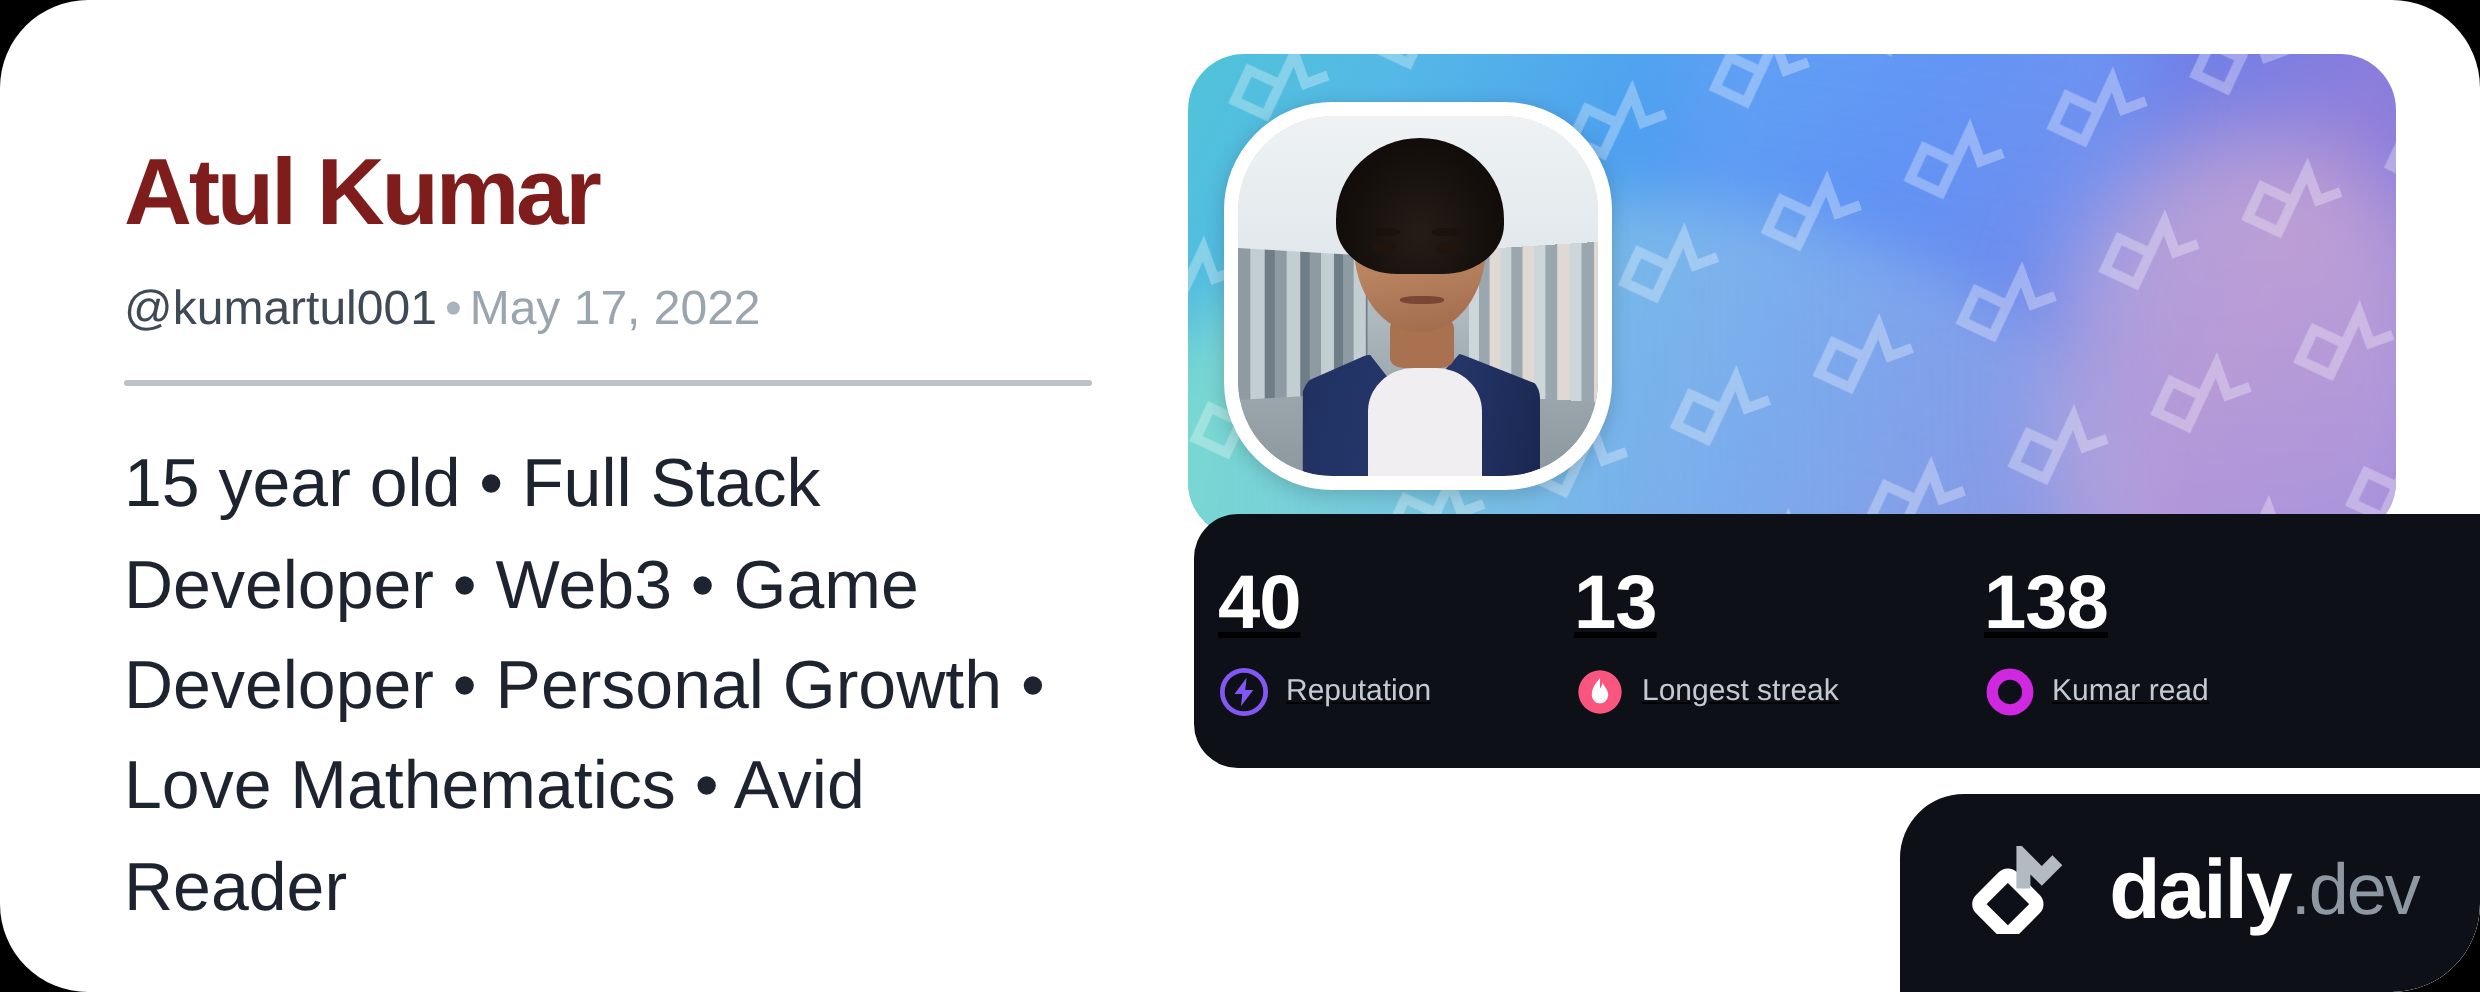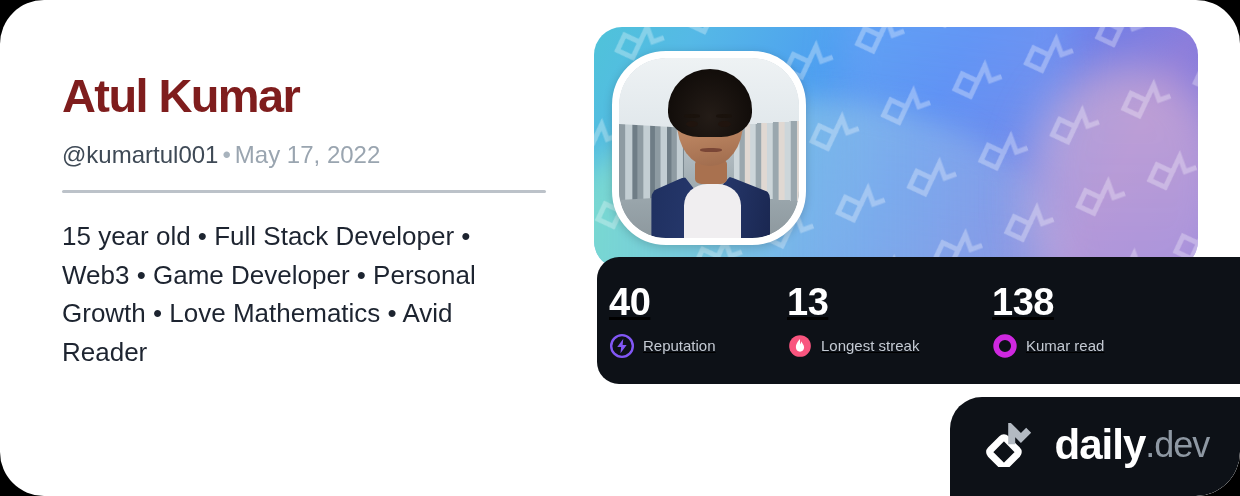--- a/index.html
+++ b/index.html
@@ -73,21 +73,21 @@
     margin-top: 22px;
     width: 484px;
     height: 3px;
     background: #bcc2c9;
     border-radius: 2px;
   }
 
   .bio {
     margin-top: 24px;
     width: 480px;
-    font-size: 26px;
+    font-size: 34px;
     line-height: 1.48;
     color: #1d2430;
     word-break: normal;
   }
 
   
   .cover-panel {
     position: absolute;
     left: 594px;
     top: 27px;

